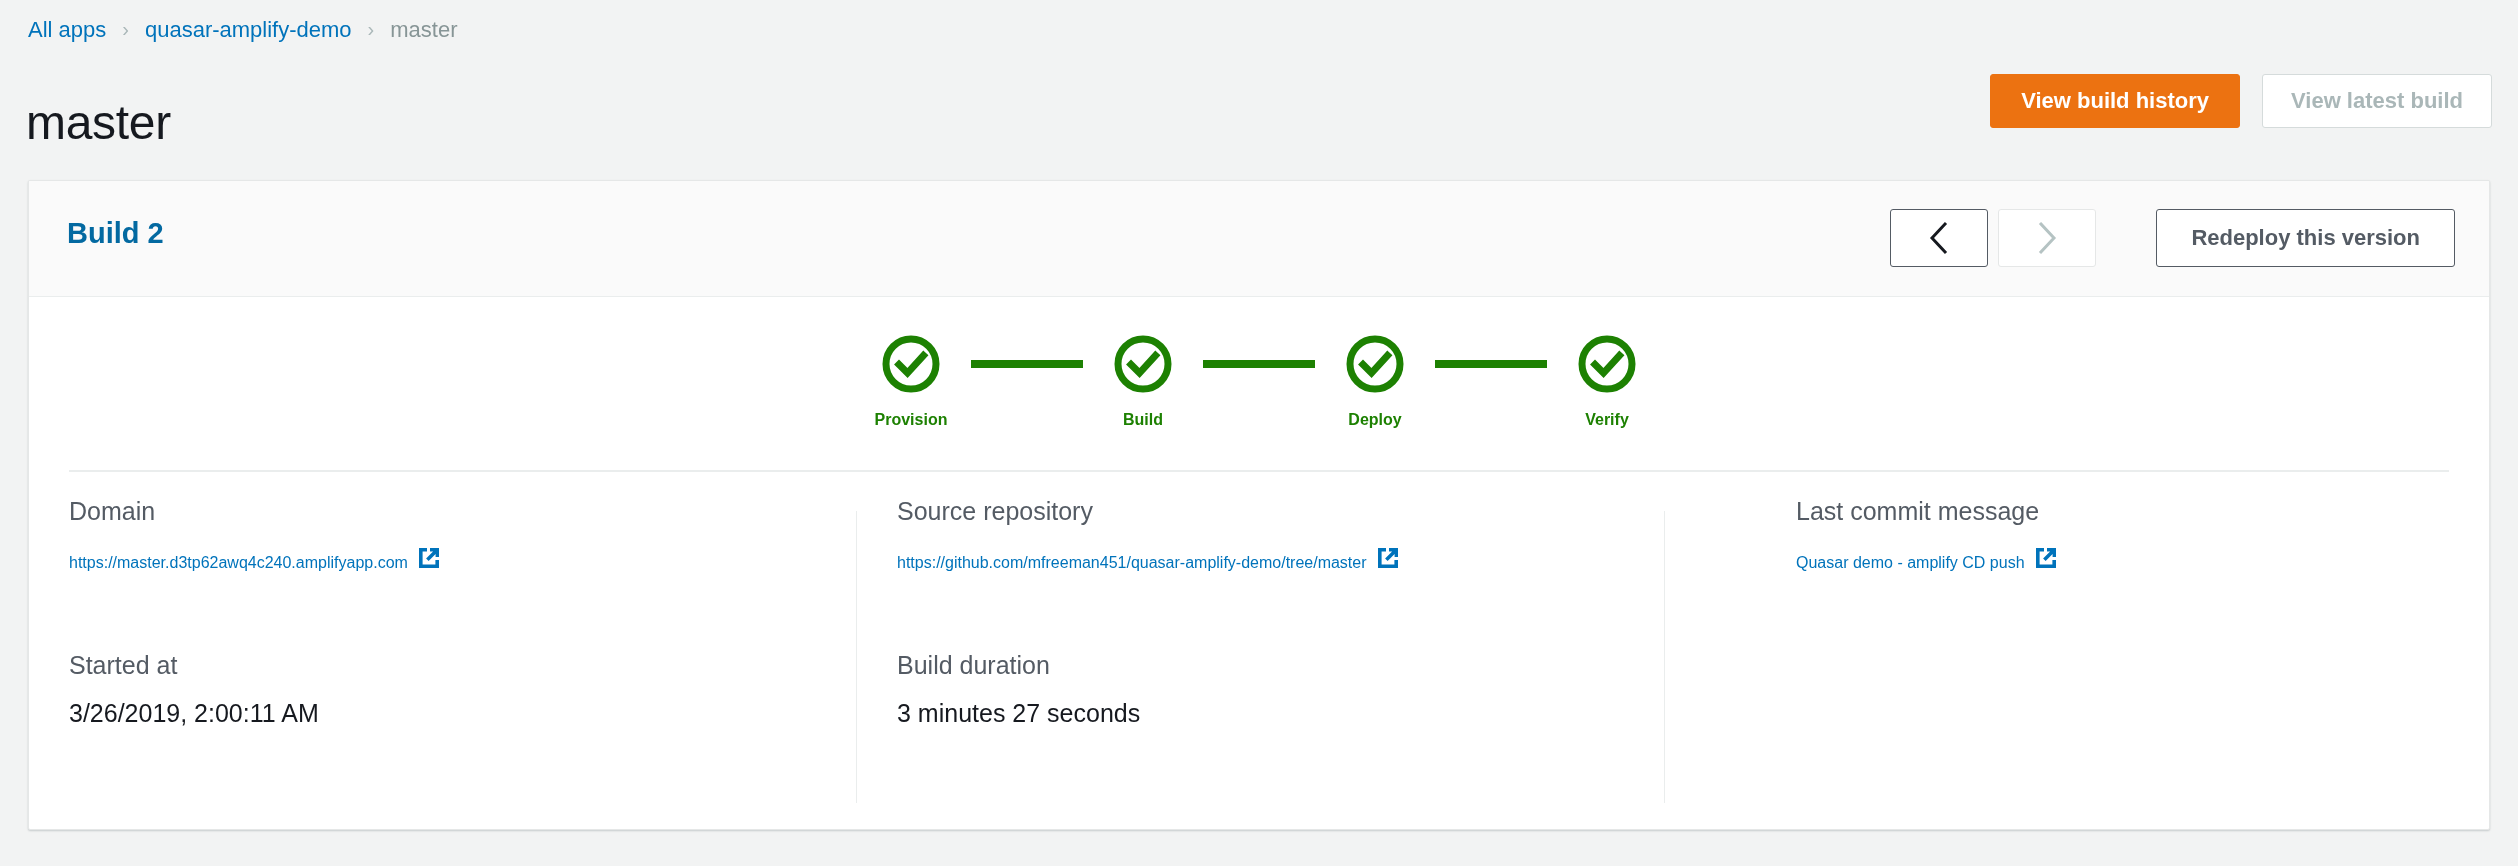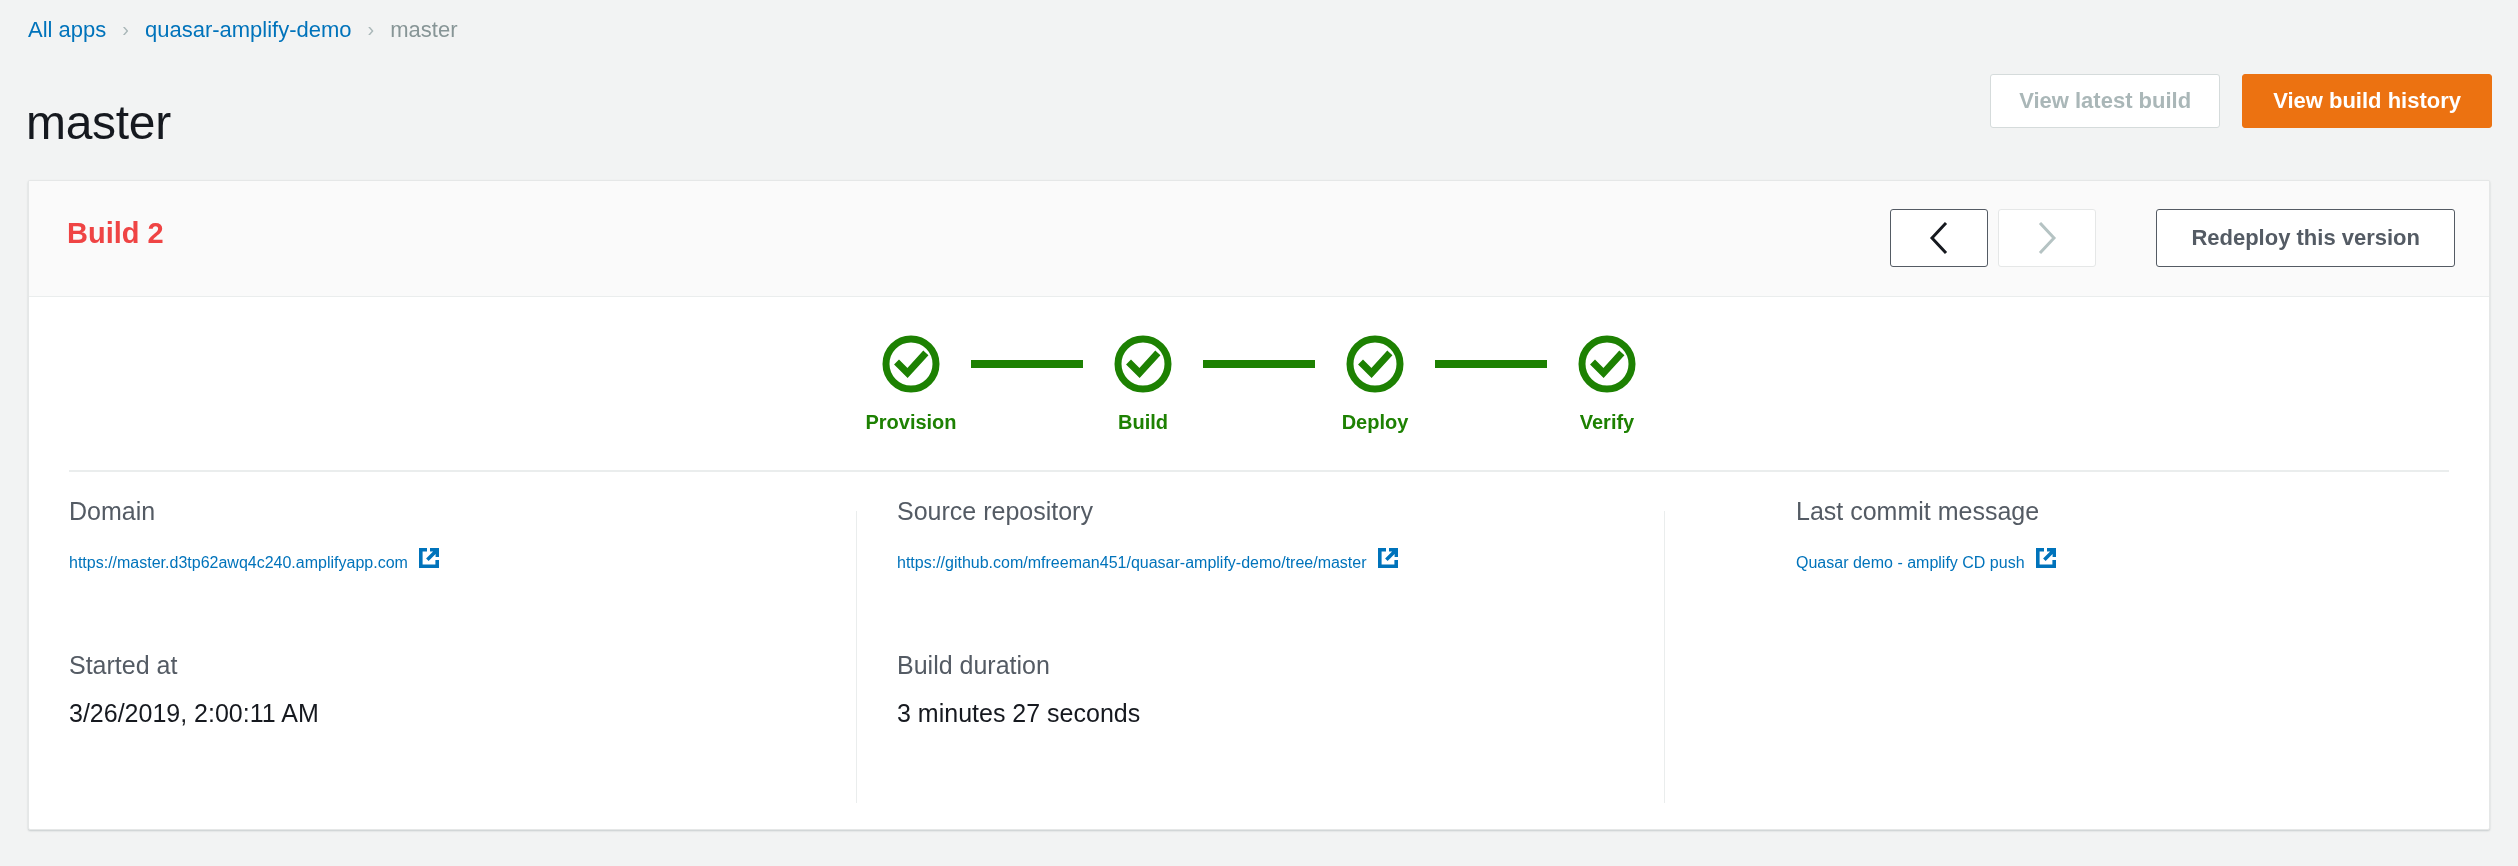--- a/index.html
+++ b/index.html
@@ -119,21 +119,21 @@
     background: #fafafa;
     border-bottom: 1px solid #eaeded;
     box-sizing: border-box;
   }
   .card-title {
     position: absolute;
     left: 38px;
     top: 36px;
     font-size: 29px;
     font-weight: bold;
-    color: #ef4444;
+    color: #0369a1;
     text-align: right;
   }
   .card-header-actions {
     position: absolute;
     right: 34px;
     top: 28px;
     display: flex;
     align-items: center;
     gap: 10px;
   }
@@ -180,21 +180,21 @@
   }
   .step {
     display: flex;
     flex-direction: column;
     align-items: center;
     width: 120px;
   }
   .step-icon { display: block; }
   .step-label {
     margin-top: 12px;
-    font-size: 20px;
+    font-size: 16px;
     font-weight: bold;
     color: #1d8102;
     white-space: nowrap;
   }
   .step-connector {
     width: 112px;
     height: 8px;
     background: #1d8102;
     margin-top: 27px;
     flex: none;
@@ -269,22 +269,22 @@
   <a class="crumb-link" href="#">All apps</a>
   <span class="crumb-sep">›</span>
   <a class="crumb-link" href="#">quasar-amplify-demo</a>
   <span class="crumb-sep">›</span>
   <span class="crumb-current">master</span>
 </nav>
 
 <header class="page-header">
   <h1 class="page-title">master</h1>
   <div class="header-actions">
+    <button class="btn btn-primary">View build history</button>
     <button class="btn btn-disabled-secondary">View latest build</button>
-    <button class="btn btn-primary">View build history</button>
   </div>
 </header>
 
 <section class="card">
 
   <div class="card-header">
     <div class="card-title">Build 2</div>
     <div class="card-header-actions">
       <button class="nav-btn enabled">
         <span>

